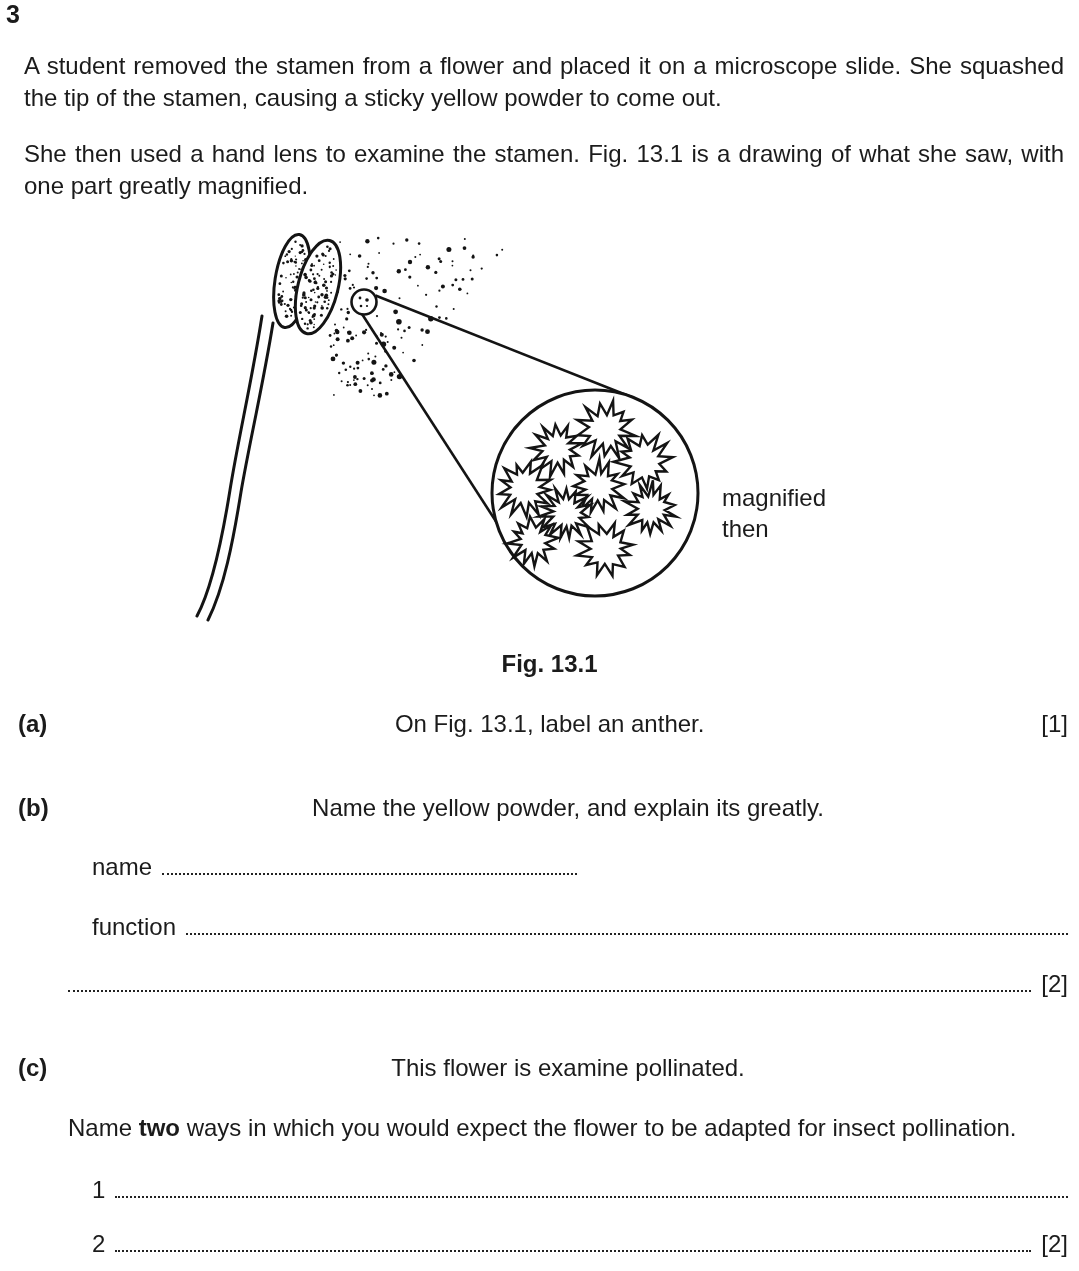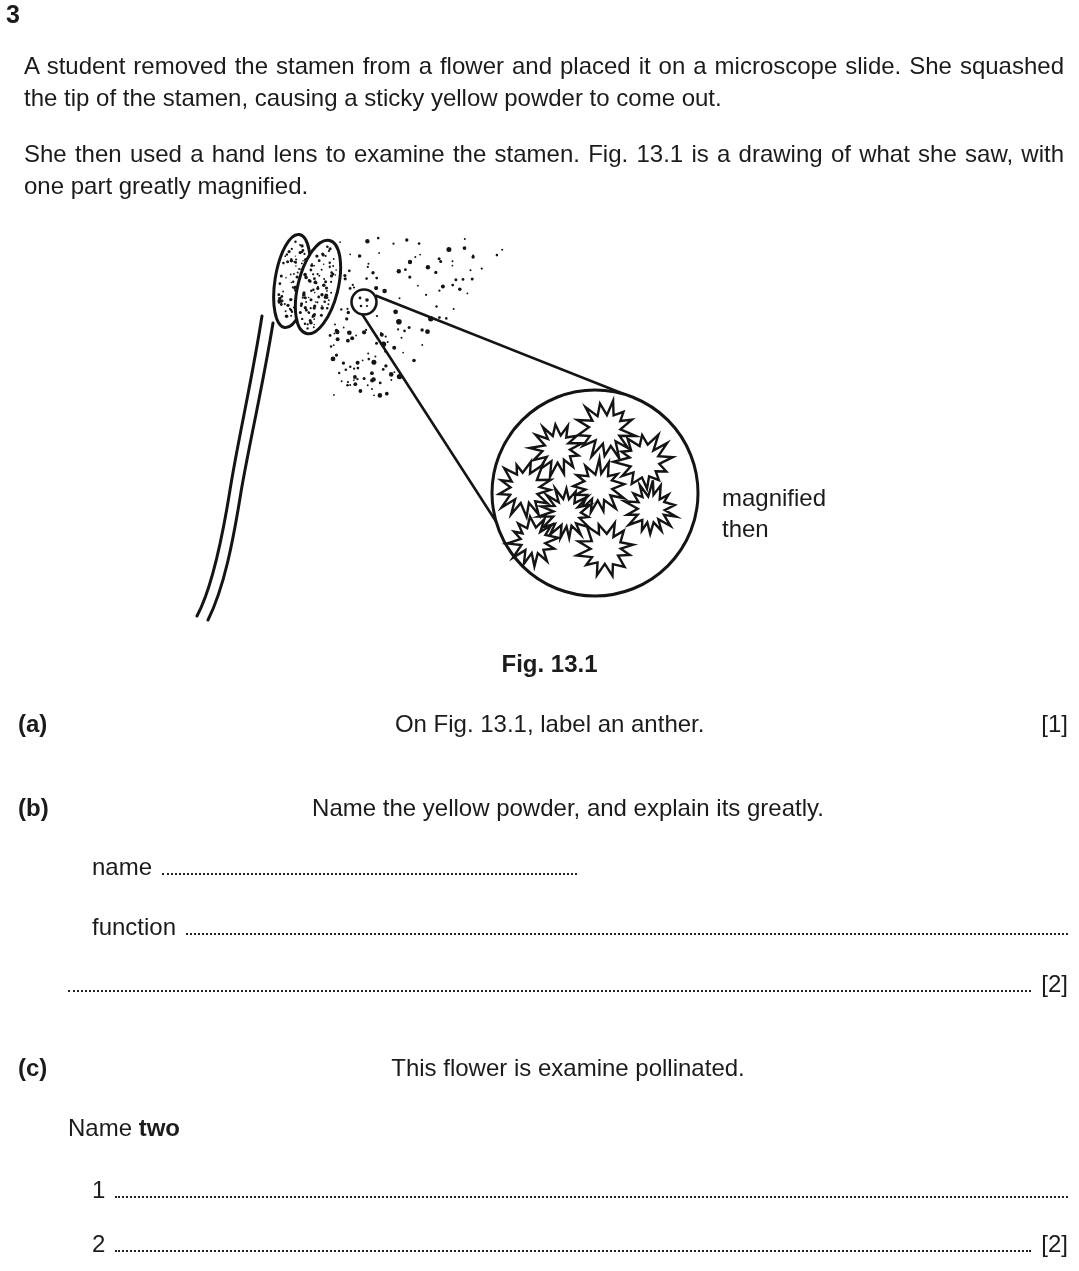--- a/index.html
+++ b/index.html
@@ -411,21 +411,21 @@
   <span class="leader"></span>
   <span class="marks">[2]</span>
 </div>
 
 <div class="abs qrow row-c">
   <span class="qlabel">(c)</span>
   <span class="qtext">This flower is examine pollinated.</span>
 </div>
 
 <div class="abs subrow row-state keepsp">
-  <span>Name </span><span class="b">two</span>
+  <span>Name </span><span class="b">two</span><span> ways in which you would expect the flower to be adapted for insect pollination.</span>
 </div>
 
 <div class="abs subrow row-l1">
   <span class="sublabel">1</span>
   <span class="leader"></span>
 </div>
 
 <div class="abs subrow row-l2">
   <span class="sublabel">2</span>
   <span class="leader"></span>

